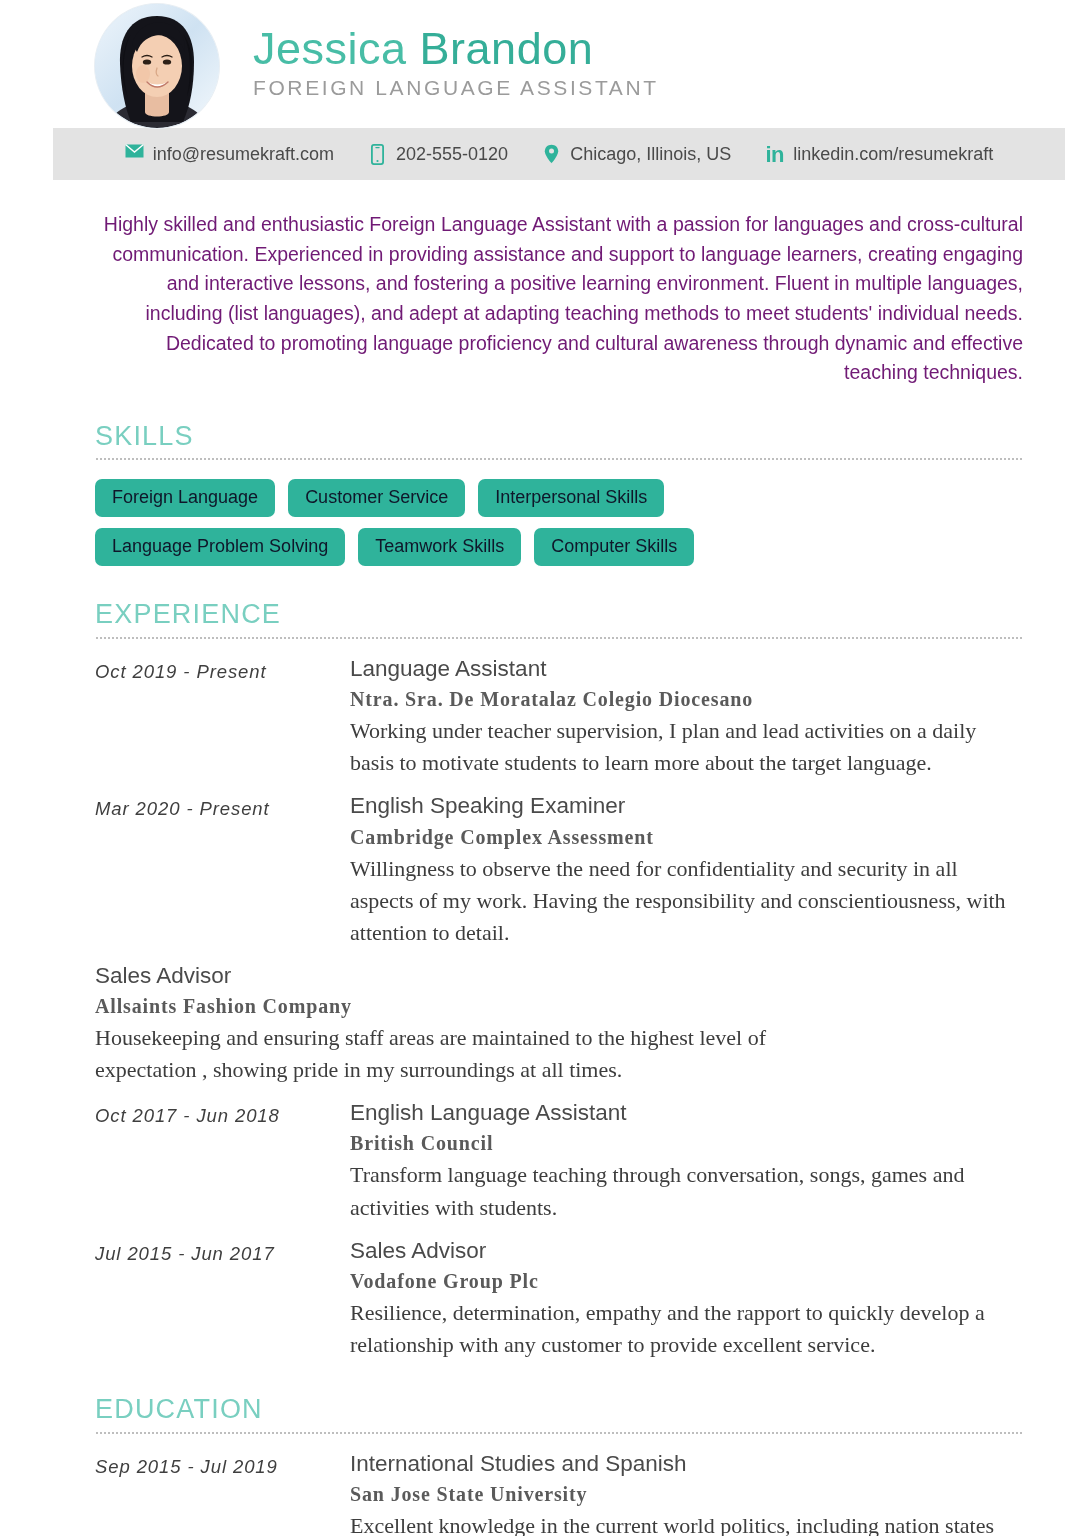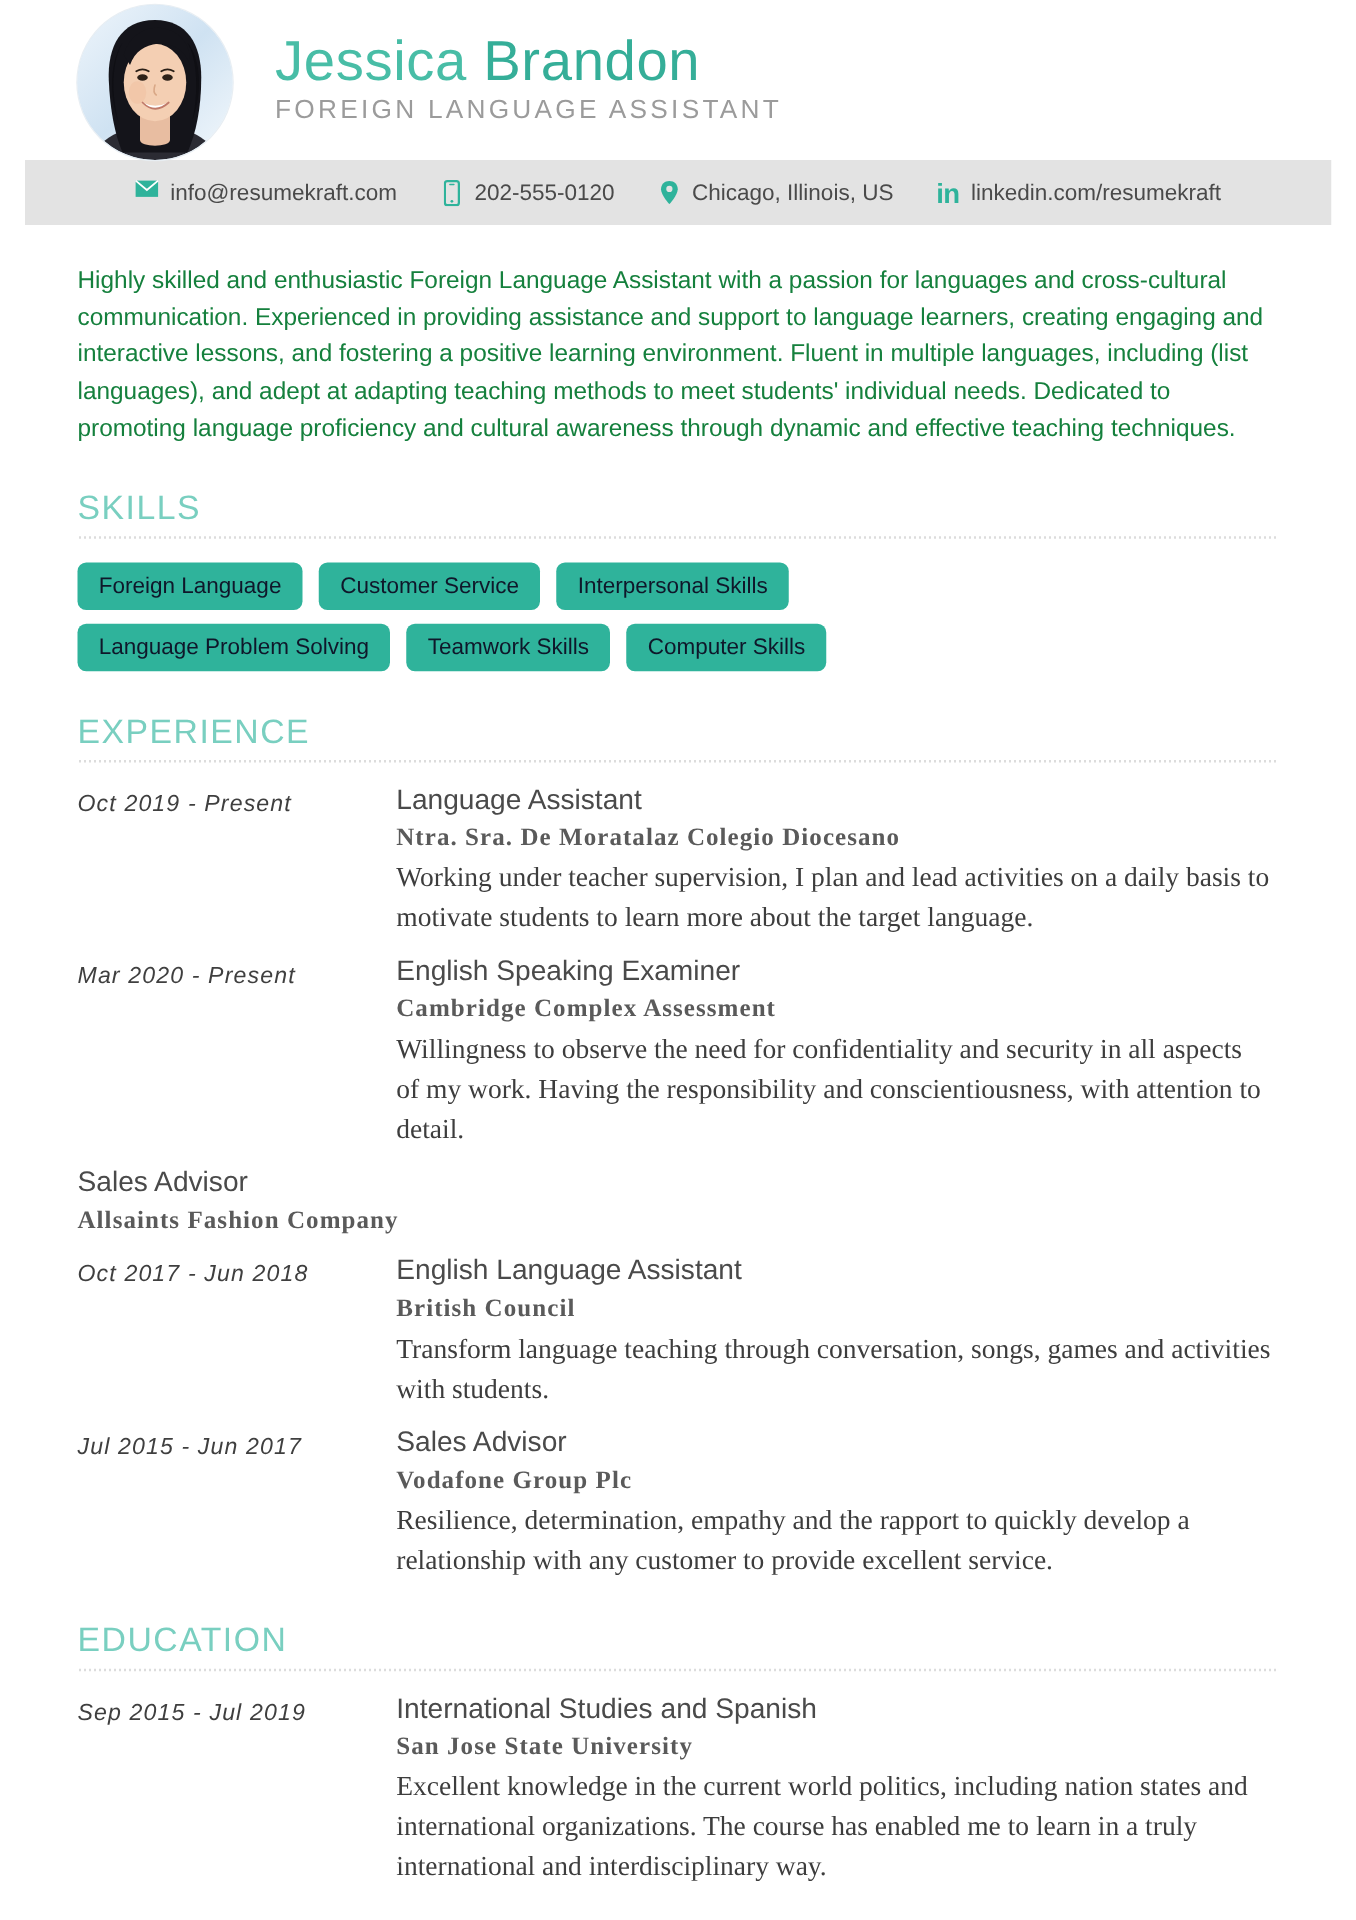--- a/index.html
+++ b/index.html
@@ -8,20 +8,21 @@
     background: #ffffff;
   }
   .page {
     position: relative;
     width: 1085px;
     height: 1536px;
     background: #ffffff;
     overflow: hidden;
     font-family: "Liberation Sans", sans-serif;
     box-sizing: border-box;
+    padding-left: 33px;
   }
 
   
   .header {
     display: flex;
     align-items: center;
     padding: 34px 0 22px 62px;
     height: 120px;
     box-sizing: border-box;
   }
@@ -100,22 +101,22 @@
   }
 
   
   .body-wrap {
     padding: 0 62px;
   }
   .summary {
     margin-top: 30px;
     font-size: 19.5px;
     line-height: 1.52;
-    color: #15803d;
-    text-align: left;
+    color: #701a75;
+    text-align: right;
   }
 
   .section { margin-top: 34px; }
   .section-title {
     font-size: 27px;
     color: #79cfc0;
     letter-spacing: 1.2px;
     text-transform: uppercase;
     font-weight: 400;
     line-height: 1.1;
@@ -325,20 +326,21 @@
             <div class="entry-title">English Speaking Examiner</div>
             <div class="entry-org">Cambridge Complex Assessment</div>
             <div class="entry-desc">Willingness to observe the need for confidentiality and security in all aspects of my work. Having the responsibility and conscientiousness, with attention to detail.</div>
           </div>
         </div>
 
         <div class="entry">
           <div class="entry-main">
             <div class="entry-title">Sales Advisor</div>
             <div class="entry-org">Allsaints Fashion Company</div>
+            <div class="entry-desc">Housekeeping and ensuring staff areas are maintained to the highest level of expectation , showing pride in my surroundings at all times.</div>
           </div>
         </div>
 
         <div class="entry">
           <div class="entry-date">Oct 2017 - Jun 2018</div>
           <div class="entry-main">
             <div class="entry-title">English Language Assistant</div>
             <div class="entry-org">British Council</div>
             <div class="entry-desc">Transform language teaching through conversation, songs, games and activities with students.</div>
           </div>

